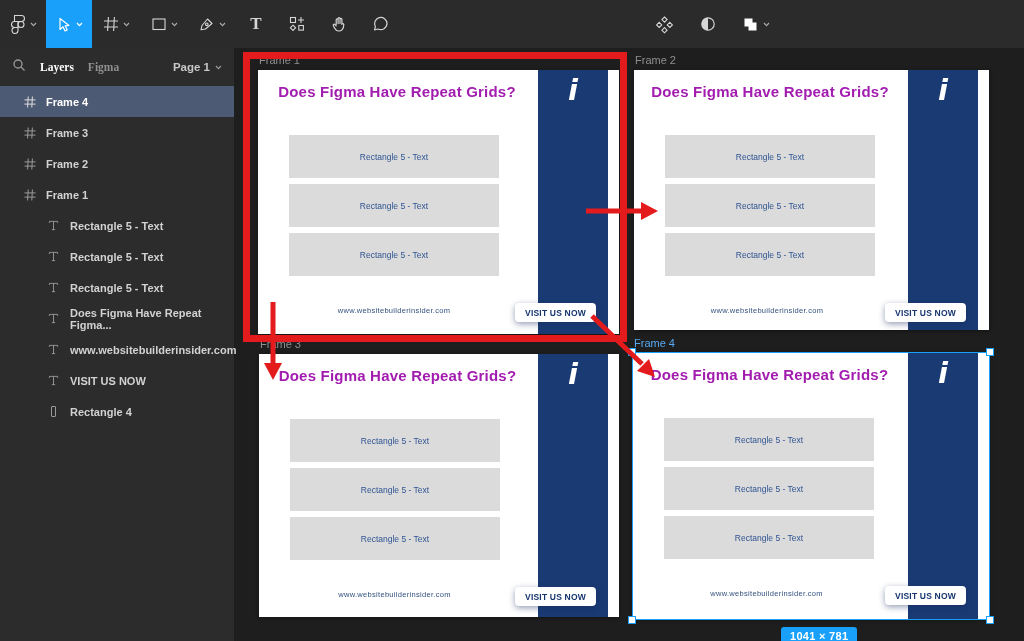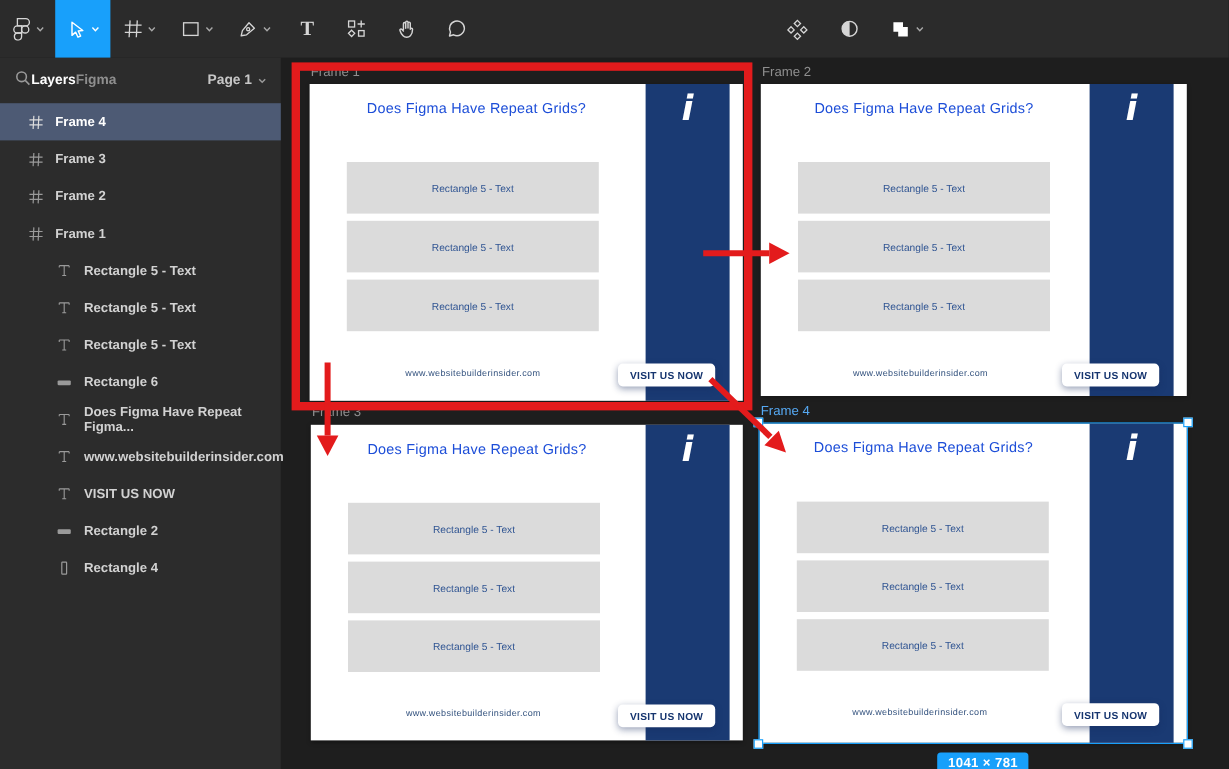--- a/index.html
+++ b/index.html
@@ -11,21 +11,21 @@
   .tool { height:48px; display:flex; align-items:center; justify-content:center; gap:3px; cursor:pointer; }
   .tool svg { display:block; }
   .tool.sel { background:#18a0fb; }
   .chev { margin-left:1px; }
   .tgroup-right { position:absolute; left:646px; top:0; height:48px; display:flex; align-items:center; gap:8px; }
   .t-label { color:#d5d5d5; font-family:"Liberation Serif", serif; font-size:17px; font-weight:bold; }
 
   
   .sidebar { position:absolute; left:0; top:48px; width:234px; height:593px; background:#2c2c2c; z-index:10; }
   .panel-head { height:38px; display:flex; align-items:center; padding:0 12px; }
-  .panel-head .tab { font-size:11.5px; margin-left:0; cursor:pointer; }
+  .panel-head .tab { font-size:11.5px; margin-left:14px; cursor:pointer;font-family:Liberation Serif, serif; }
   .tab.active { color:#ffffff; font-weight:bold; }
   .tab.inactive { color:#8f8f8f; font-weight:bold; }
   .page-sel { margin-left:auto; color:#c7c7c7; font-size:11.5px; font-weight:bold; display:flex; align-items:center; gap:5px; cursor:pointer; }
   .lrow { height:31px; display:flex; align-items:center; font-size:11px; font-weight:bold; color:#d2d2d2; cursor:pointer; }
   .lrow.lvl0 { padding-left:22px; }
   .lrow.lvl1 { padding-left:46px; }
   .lrow.sel { background:#4d5a74; color:#ffffff; }
   .lic { width:15px; margin-right:9px; display:flex; align-items:center; justify-content:center; flex:0 0 15px; }
   .bar-h { width:11px; height:4px; background:#9a9a9a; border-radius:1px; }
   .bar-v { width:5px; height:11px; border:1px solid #9a9a9a; border-radius:1px; }
@@ -34,21 +34,21 @@
   
   .canvas { position:absolute; left:234px; top:48px; width:790px; height:593px; background:#1e1e1e; overflow:hidden; }
 
   .dframe { position:absolute; }
   .dframe-label { position:absolute; top:-16px; left:1px; font-size:11px; color:#8f8f8f; white-space:nowrap; cursor:pointer; }
   .dframe.sel .dframe-label { color:#56a9f3; }
   .dcard { position:absolute; inset:0; background:#ffffff; box-shadow:0 1px 4px rgba(0,0,0,.4); }
   .dframe.sel .dcard { outline:1.5px solid #18a0fb; }
   .dside { position:absolute; top:0; bottom:0; right:11px; width:70px; background:#1a3a73; text-align:center; }
   .dlogo { display:inline-block; margin-top:6px; color:#ffffff; font-family:"DejaVu Sans", sans-serif; font-style:italic; font-weight:800; font-size:29px; line-height:1; }
-  .dtitle { position:absolute; top:13px; left:6px; right:89px; text-align:center; font-size:12px; font-weight:400; color:#1d4ed8; letter-spacing:.2px; }
+  .dtitle { position:absolute; top:13px; left:6px; right:89px; text-align:center; font-size:15px; font-weight:700; color:#a21caf; letter-spacing:.2px; }
   .drow { position:absolute; left:31px; width:210px; height:43px; background:#dbdbdb; display:flex; align-items:center; justify-content:center; font-size:8.5px; color:#2f5492; }
   .drow.r1 { top:65px; } .drow.r2 { top:114px; } .drow.r3 { top:163px; }
   .dweb { position:absolute; top:236px; left:0; right:89px; text-align:center; font-size:7.5px; color:#33527e; letter-spacing:.3px; }
   .dcta { position:absolute; top:233px; right:23px; width:81px; height:19px; background:#ffffff; border-radius:4px; display:flex; align-items:center; justify-content:center; font-size:8.5px; font-weight:800; color:#16356f; box-shadow:0 2px 6px rgba(20,40,90,.45); letter-spacing:.2px; cursor:pointer; }
   .handle { position:absolute; width:8px; height:8px; background:#ffffff; border:1.5px solid #18a0fb; z-index:4; }
   .h-tl { left:-5px; top:-5px; } .h-tr { right:-5px; top:-5px; }
   .h-bl { left:-5px; bottom:-5px; } .h-br { right:-5px; bottom:-5px; }
 
   .annot { position:absolute; left:0; top:0; z-index:6; pointer-events:none; }
   .size-tip { position:absolute; left:547px; top:579px; z-index:7; background:#18a0fb; color:#fff; font-size:11px; font-weight:bold; padding:3px 9px 6px 9px; border-radius:3px; letter-spacing:.3px; }
@@ -262,26 +262,20 @@
   <div class="lrow lvl1">
     <span class="lic">
         <svg width="11" height="11" viewBox="0 0 12 12" fill="none" stroke="#9a9a9a" stroke-width="1">
           <path d="M1.5 1.5 H10.5 M1.5 1.5 V3.2 M10.5 1.5 V3.2 M6 1.5 V10.5 M4.2 10.5 H7.8"></path>
         </svg>
       </span>
     <span>Rectangle 5 - Text</span>
   </div>
   <div class="lrow lvl1">
     <span class="lic">
-        <span class="bar-h"></span>
-      </span>
-    <span>Rectangle 6</span>
-  </div>
-  <div class="lrow lvl1">
-    <span class="lic">
         <svg width="11" height="11" viewBox="0 0 12 12" fill="none" stroke="#9a9a9a" stroke-width="1">
           <path d="M1.5 1.5 H10.5 M1.5 1.5 V3.2 M10.5 1.5 V3.2 M6 1.5 V10.5 M4.2 10.5 H7.8"></path>
         </svg>
       </span>
     <span>Does Figma Have Repeat Figma...</span>
   </div>
   <div class="lrow lvl1">
     <span class="lic">
         <svg width="11" height="11" viewBox="0 0 12 12" fill="none" stroke="#9a9a9a" stroke-width="1">
           <path d="M1.5 1.5 H10.5 M1.5 1.5 V3.2 M10.5 1.5 V3.2 M6 1.5 V10.5 M4.2 10.5 H7.8"></path>
@@ -289,26 +283,20 @@
       </span>
     <span>www.websitebuilderinsider.com</span>
   </div>
   <div class="lrow lvl1">
     <span class="lic">
         <svg width="11" height="11" viewBox="0 0 12 12" fill="none" stroke="#9a9a9a" stroke-width="1">
           <path d="M1.5 1.5 H10.5 M1.5 1.5 V3.2 M10.5 1.5 V3.2 M6 1.5 V10.5 M4.2 10.5 H7.8"></path>
         </svg>
       </span>
     <span>VISIT US NOW</span>
-  </div>
-  <div class="lrow lvl1">
-    <span class="lic">
-        <span class="bar-h"></span>
-      </span>
-    <span>Rectangle 2</span>
   </div>
   <div class="lrow lvl1">
     <span class="lic">
         <span class="bar-v"></span>
       </span>
     <span>Rectangle 4</span>
   </div>
 </div>
 
 <div class="canvas">

